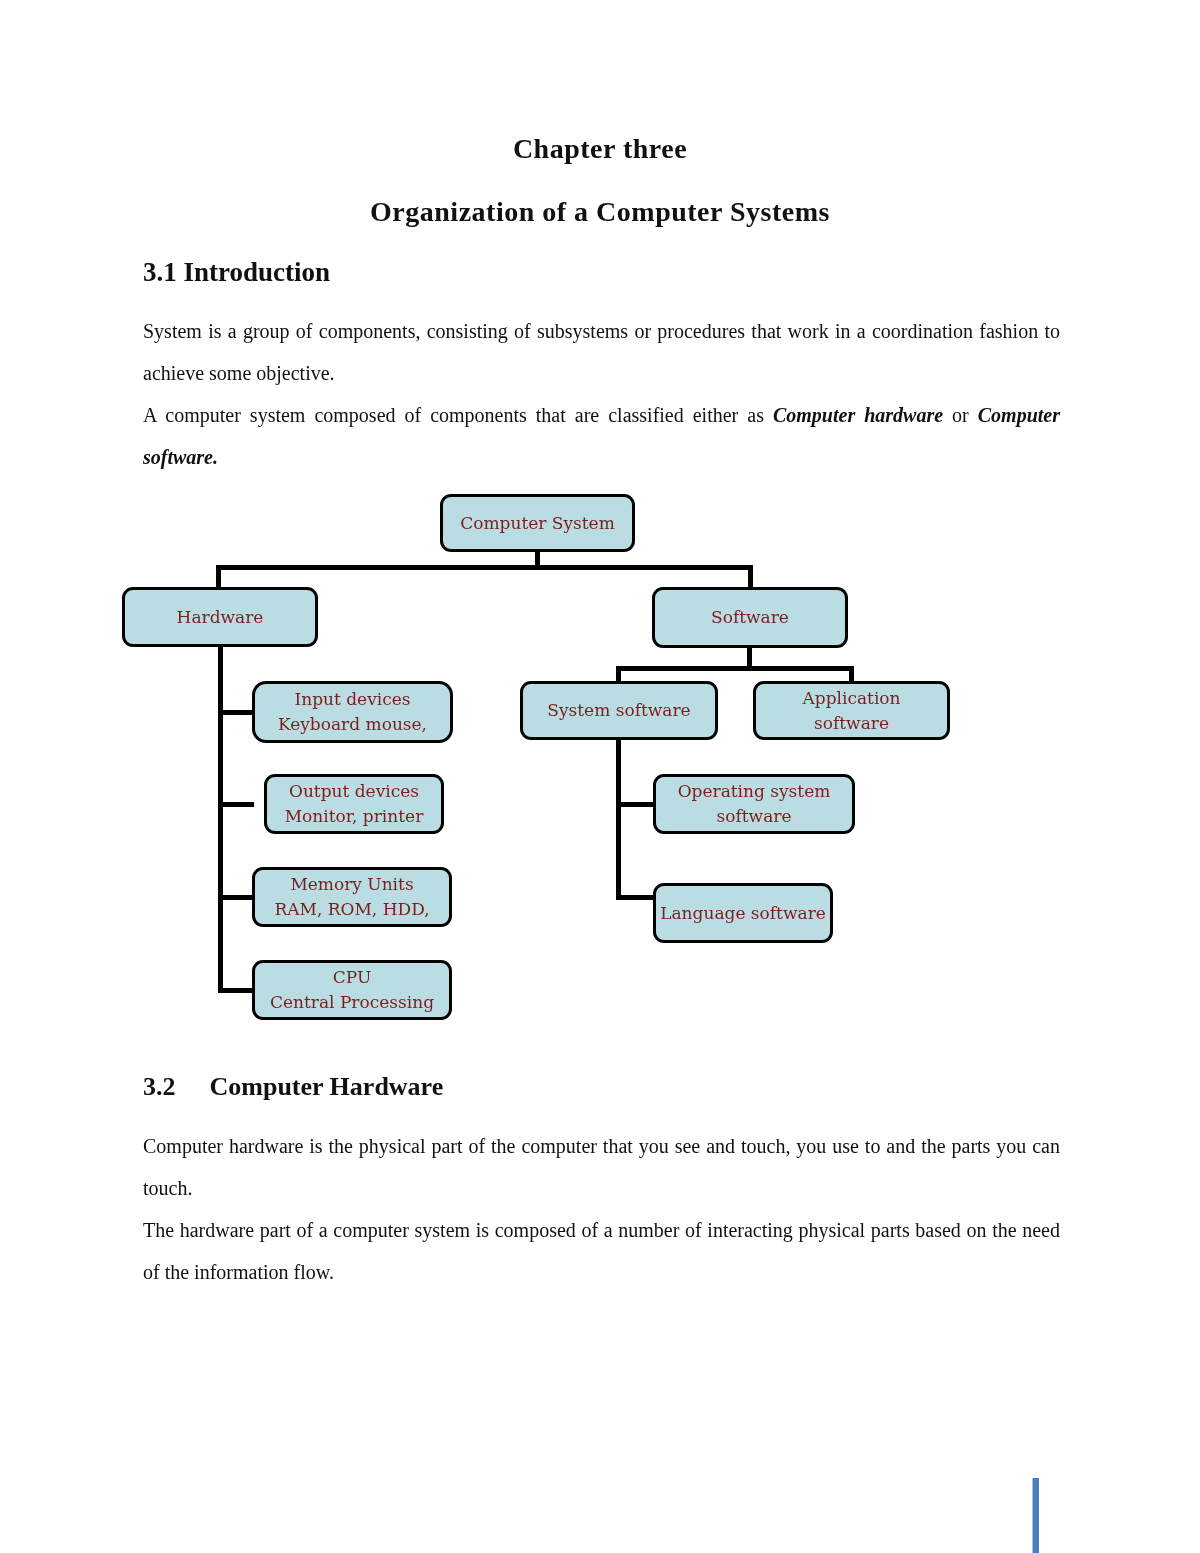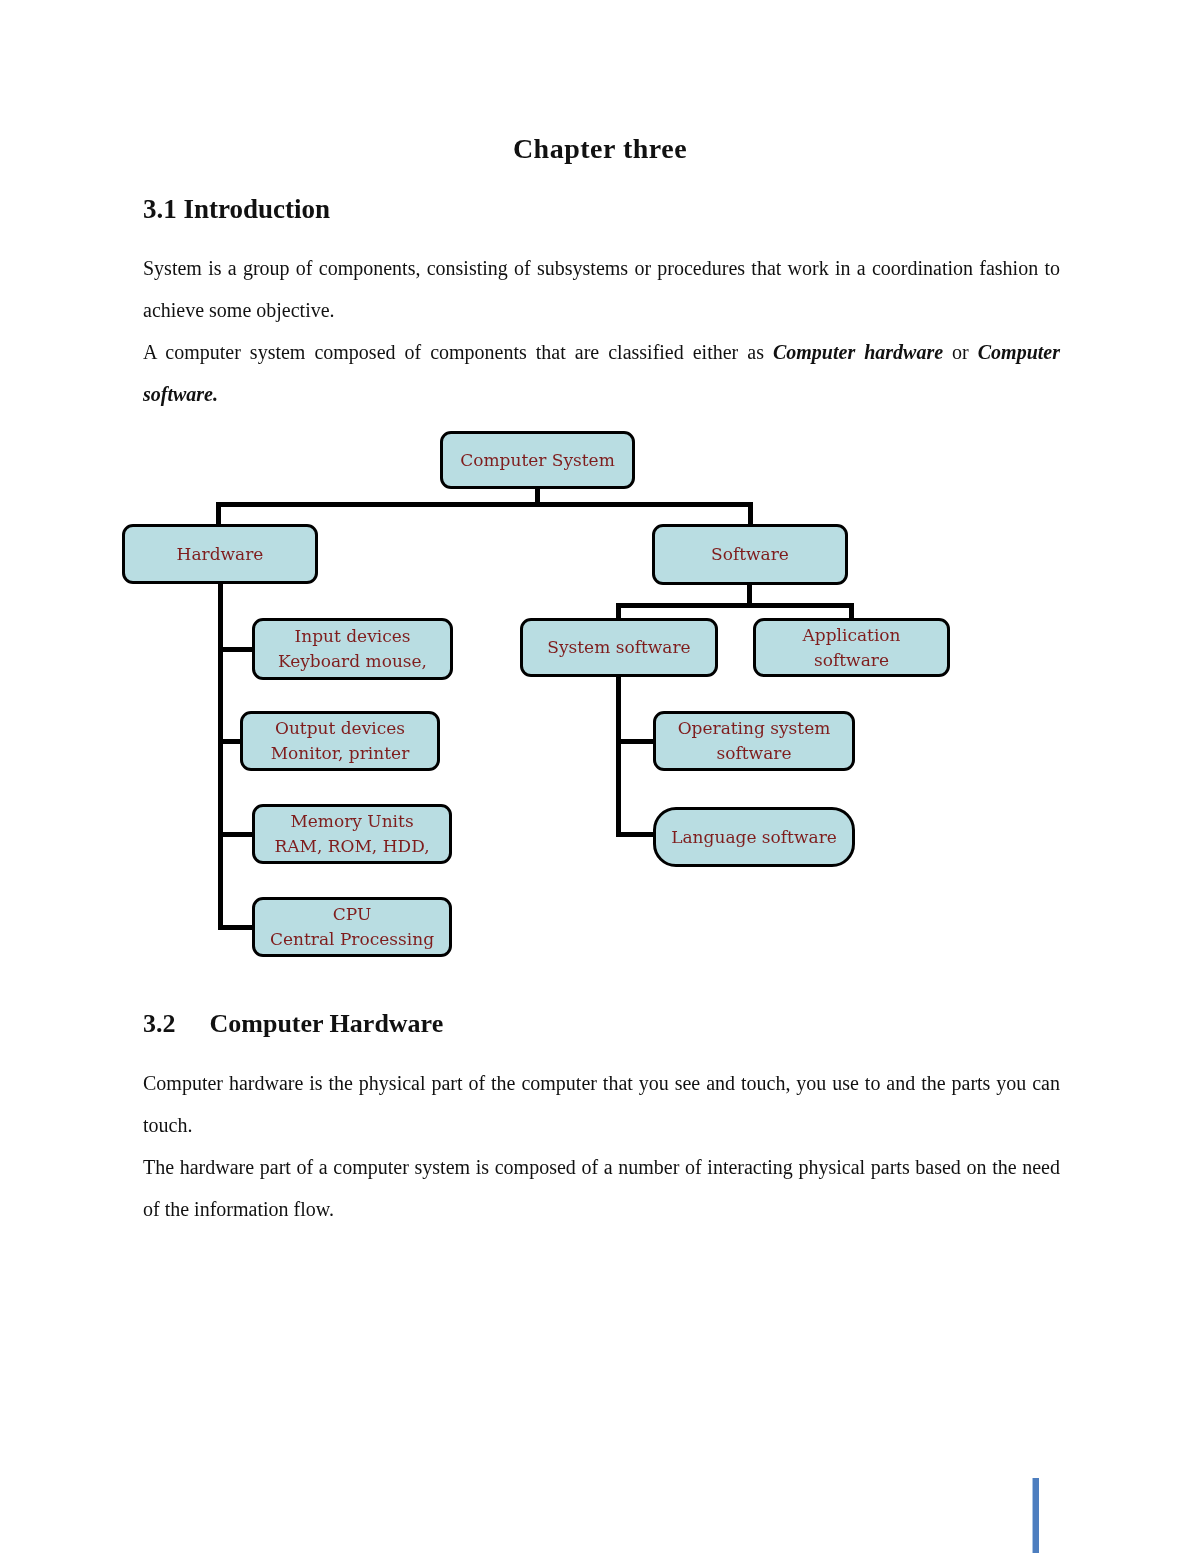--- a/index.html
+++ b/index.html
@@ -70,27 +70,27 @@
     font-family: "DejaVu Serif", serif;
     font-size: 17px;
     line-height: 25px;
     color: #7f1d1d;
   }
   .conn { position: absolute; background: #000000; }
   
   .b-cs   { left: 440px; top: 2px;   width: 195px; height: 58px; }
   .b-hw   { left: 122px; top: 95px;  width: 196px; height: 60px; }
   .b-sw   { left: 652px; top: 95px;  width: 196px; height: 61px; }
-  .b-in   { left: 252px; top: 189px; width: 201px; height: 62px; }
+  .b-in   { left: 252px; top: 189px; width: 201px; height: 62px; border-radius: 14px; }
   .b-ss   { left: 520px; top: 189px; width: 198px; height: 59px; }
   .b-as   { left: 753px; top: 189px; width: 197px; height: 59px; }
-  .b-out  { left: 240px; top: 282px; width: 200px; height: 60px; }
+  .b-out  { left: 264px; top: 282px; width: 180px; height: 60px; }
   .b-os   { left: 653px; top: 282px; width: 202px; height: 60px; }
   .b-mem  { left: 252px; top: 375px; width: 200px; height: 60px; }
-  .b-lang { left: 653px; top: 378px; width: 202px; height: 60px; border-radius: 23px; }
+  .b-lang { left: 653px; top: 391px; width: 180px; height: 60px; }
   .b-cpu  { left: 252px; top: 468px; width: 200px; height: 60px; }
   
   .c-root-v   { left: 535px; top: 58px;  width: 5px;   height: 19px; }
   .c-root-h   { left: 216px; top: 73px;  width: 537px; height: 5px; }
   .c-hw-v     { left: 216px; top: 73px;  width: 5px;   height: 24px; }
   .c-sw-v     { left: 748px; top: 73px;  width: 5px;   height: 24px; }
   .c-hw-trunk { left: 218px; top: 153px; width: 5px;   height: 348px; }
   .c-in-stub  { left: 218px; top: 218px; width: 36px;  height: 5px; }
   .c-out-stub { left: 218px; top: 310px; width: 36px;  height: 5px; }
   .c-mem-stub { left: 218px; top: 403px; width: 36px;  height: 5px; }
@@ -118,20 +118,21 @@
     background: var(--accent, #4d7ebf);
     border-left: 1px solid #a9c4e4;
   }
 </style>
 </head>
 <body>
 
 <div class="page">
 
   <h1 class="chapter-title">Chapter three</h1>
+  <h1 class="chapter-subtitle">Organization of a Computer Systems</h1>
 
   <h2 class="section-heading">3.1 Introduction</h2>
 
   <p class="body-para">System is a group of components, consisting of subsystems or procedures that work in a coordination fashion to achieve some objective.</p>
 
   <p class="body-para follow"><span>A computer system composed of components that are classified either as </span><span class="term">Computer hardware</span><span> or </span><span class="term">Computer software.</span></p>
 
   <div class="diagram">
 
     <div class="conn c-root-v"></div>

